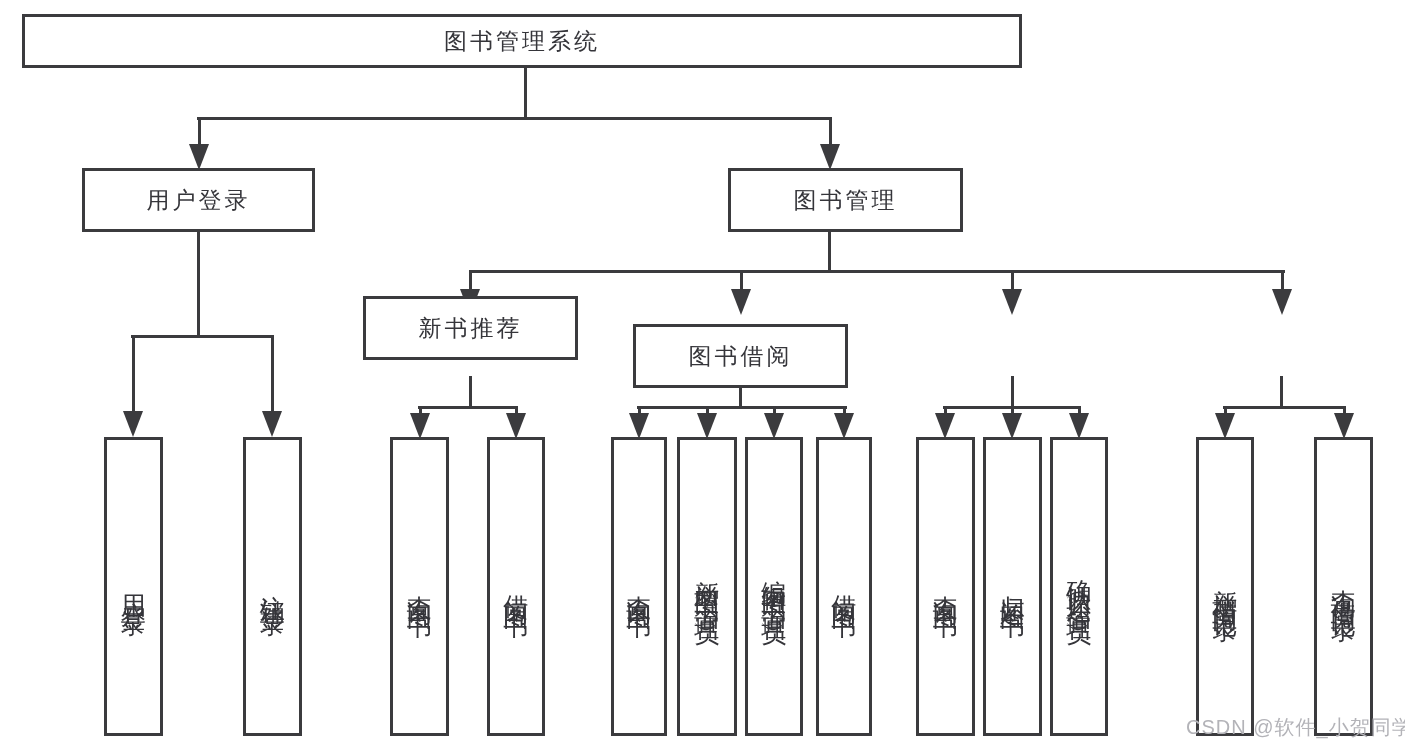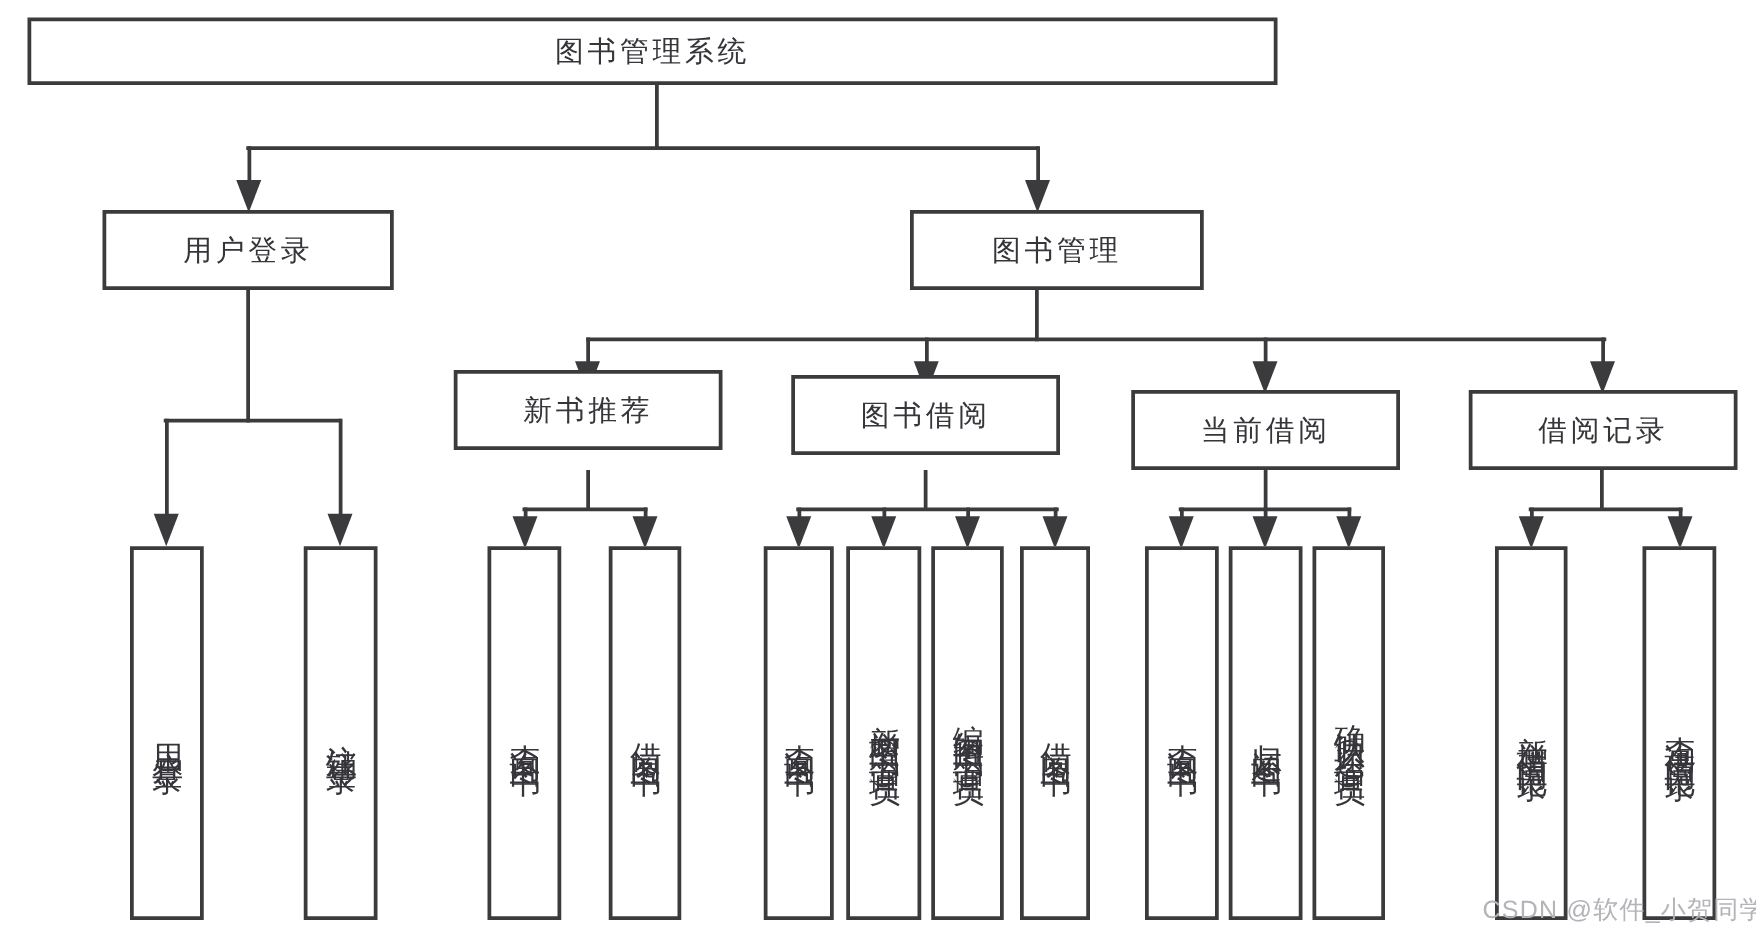--- a/index.html
+++ b/index.html
@@ -123,23 +123,21 @@
   <div class="arrow" style="left:1001px; top:270px; height:45px">
       <i class="shaft"></i>
       <i class="head"></i>
     </div>
   <div class="arrow" style="left:1271px; top:270px; height:45px">
       <i class="shaft"></i>
       <i class="head"></i>
     </div>
 
   <div class="box" style="left:363px; top:296px; width:215px; height:64px">新书推荐</div>
-  <div class="box" style="left:633px; top:300px; width:215px; height:64px">图书借阅</div>
-  <div class="box" style="left:905px; top:312px; width:215px; height:64px">当前借阅</div>
-  <div class="box" style="left:1175px; top:312px; width:215px; height:64px">借阅记录</div>
+  <div class="box" style="left:633px; top:324px; width:215px; height:64px">图书借阅</div>
 
   <div class="line" style="left:469px; top:376px; width:3px; height:32px"></div>
   <div class="line" style="left:418px; top:406px; width:100px; height:3px"></div>
   <div class="arrow" style="left:409px; top:406px; height:33px">
       <i class="shaft"></i>
       <i class="head"></i>
     </div>
   <div class="arrow" style="left:505px; top:406px; height:33px">
       <i class="shaft"></i>
       <i class="head"></i>

